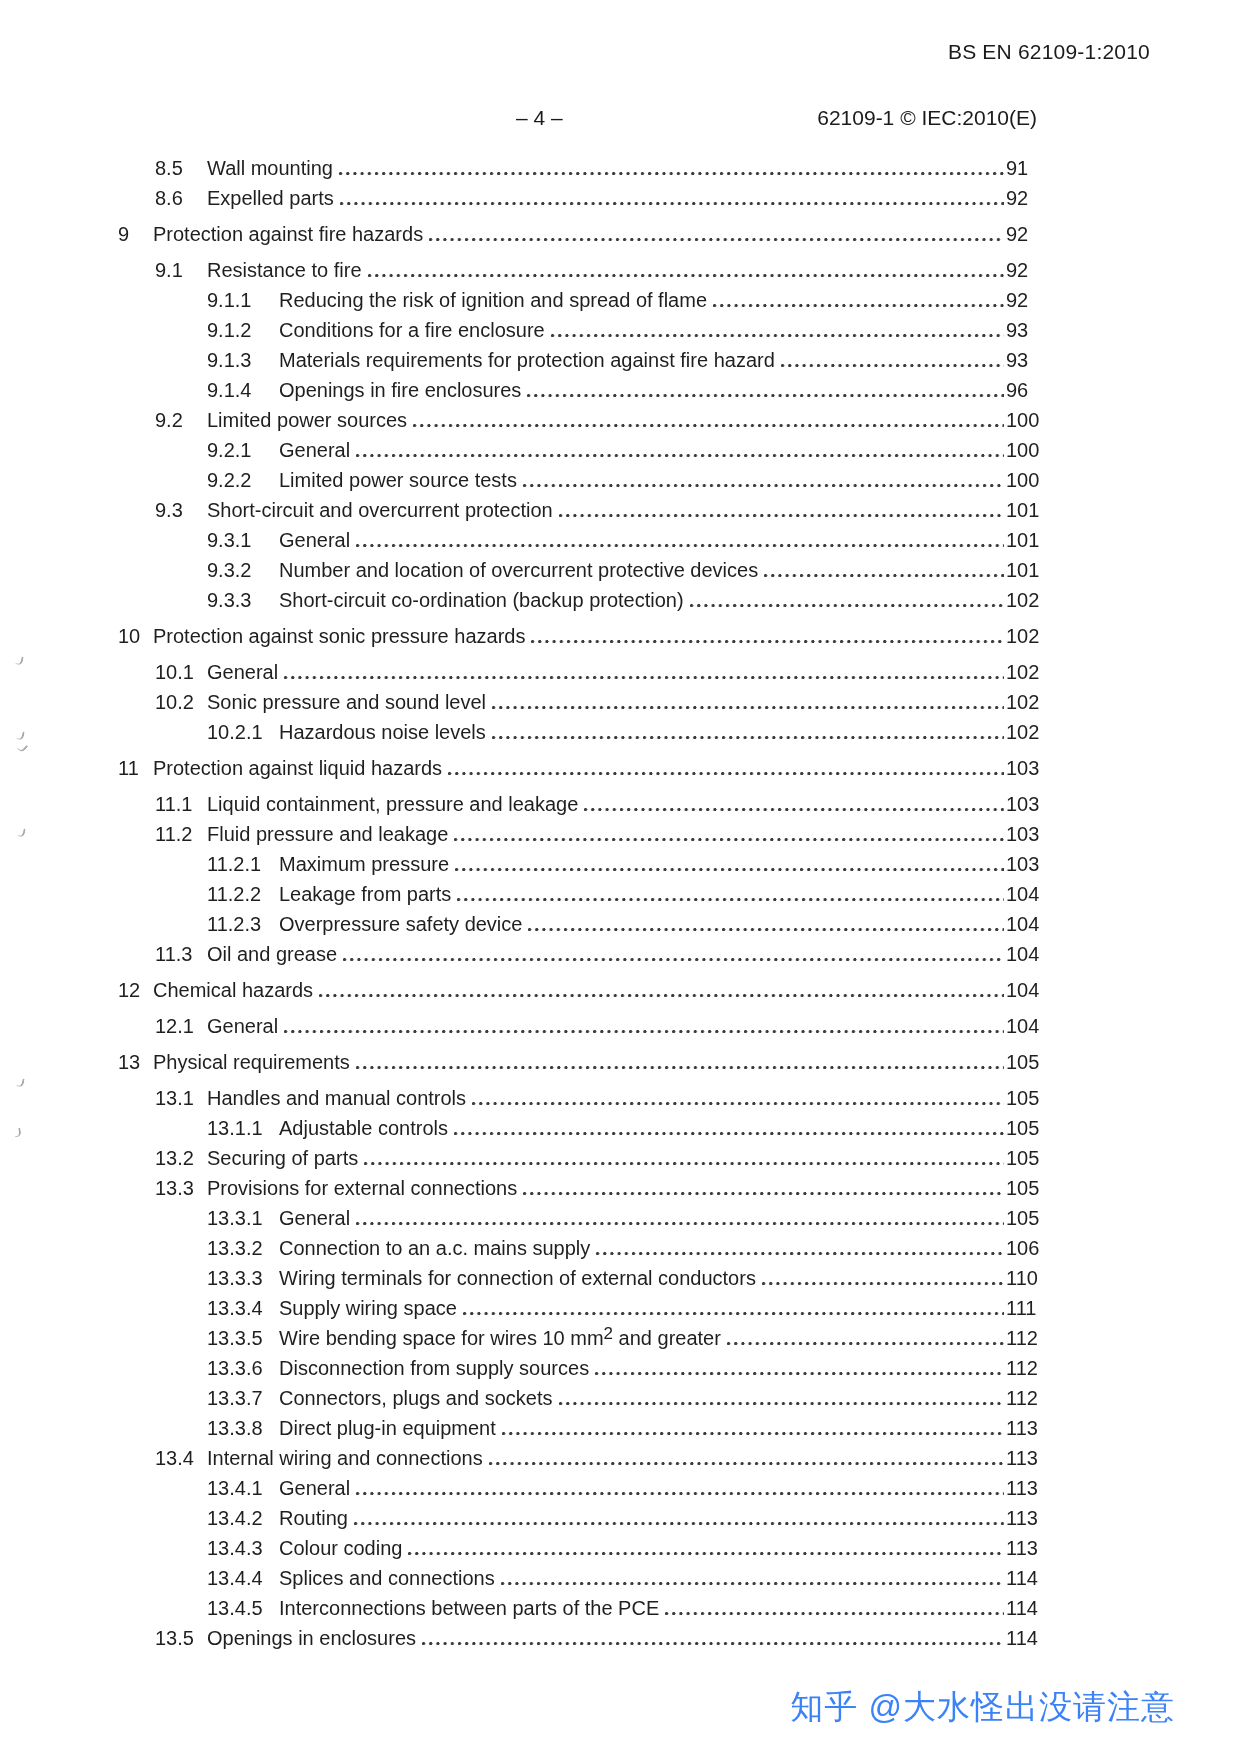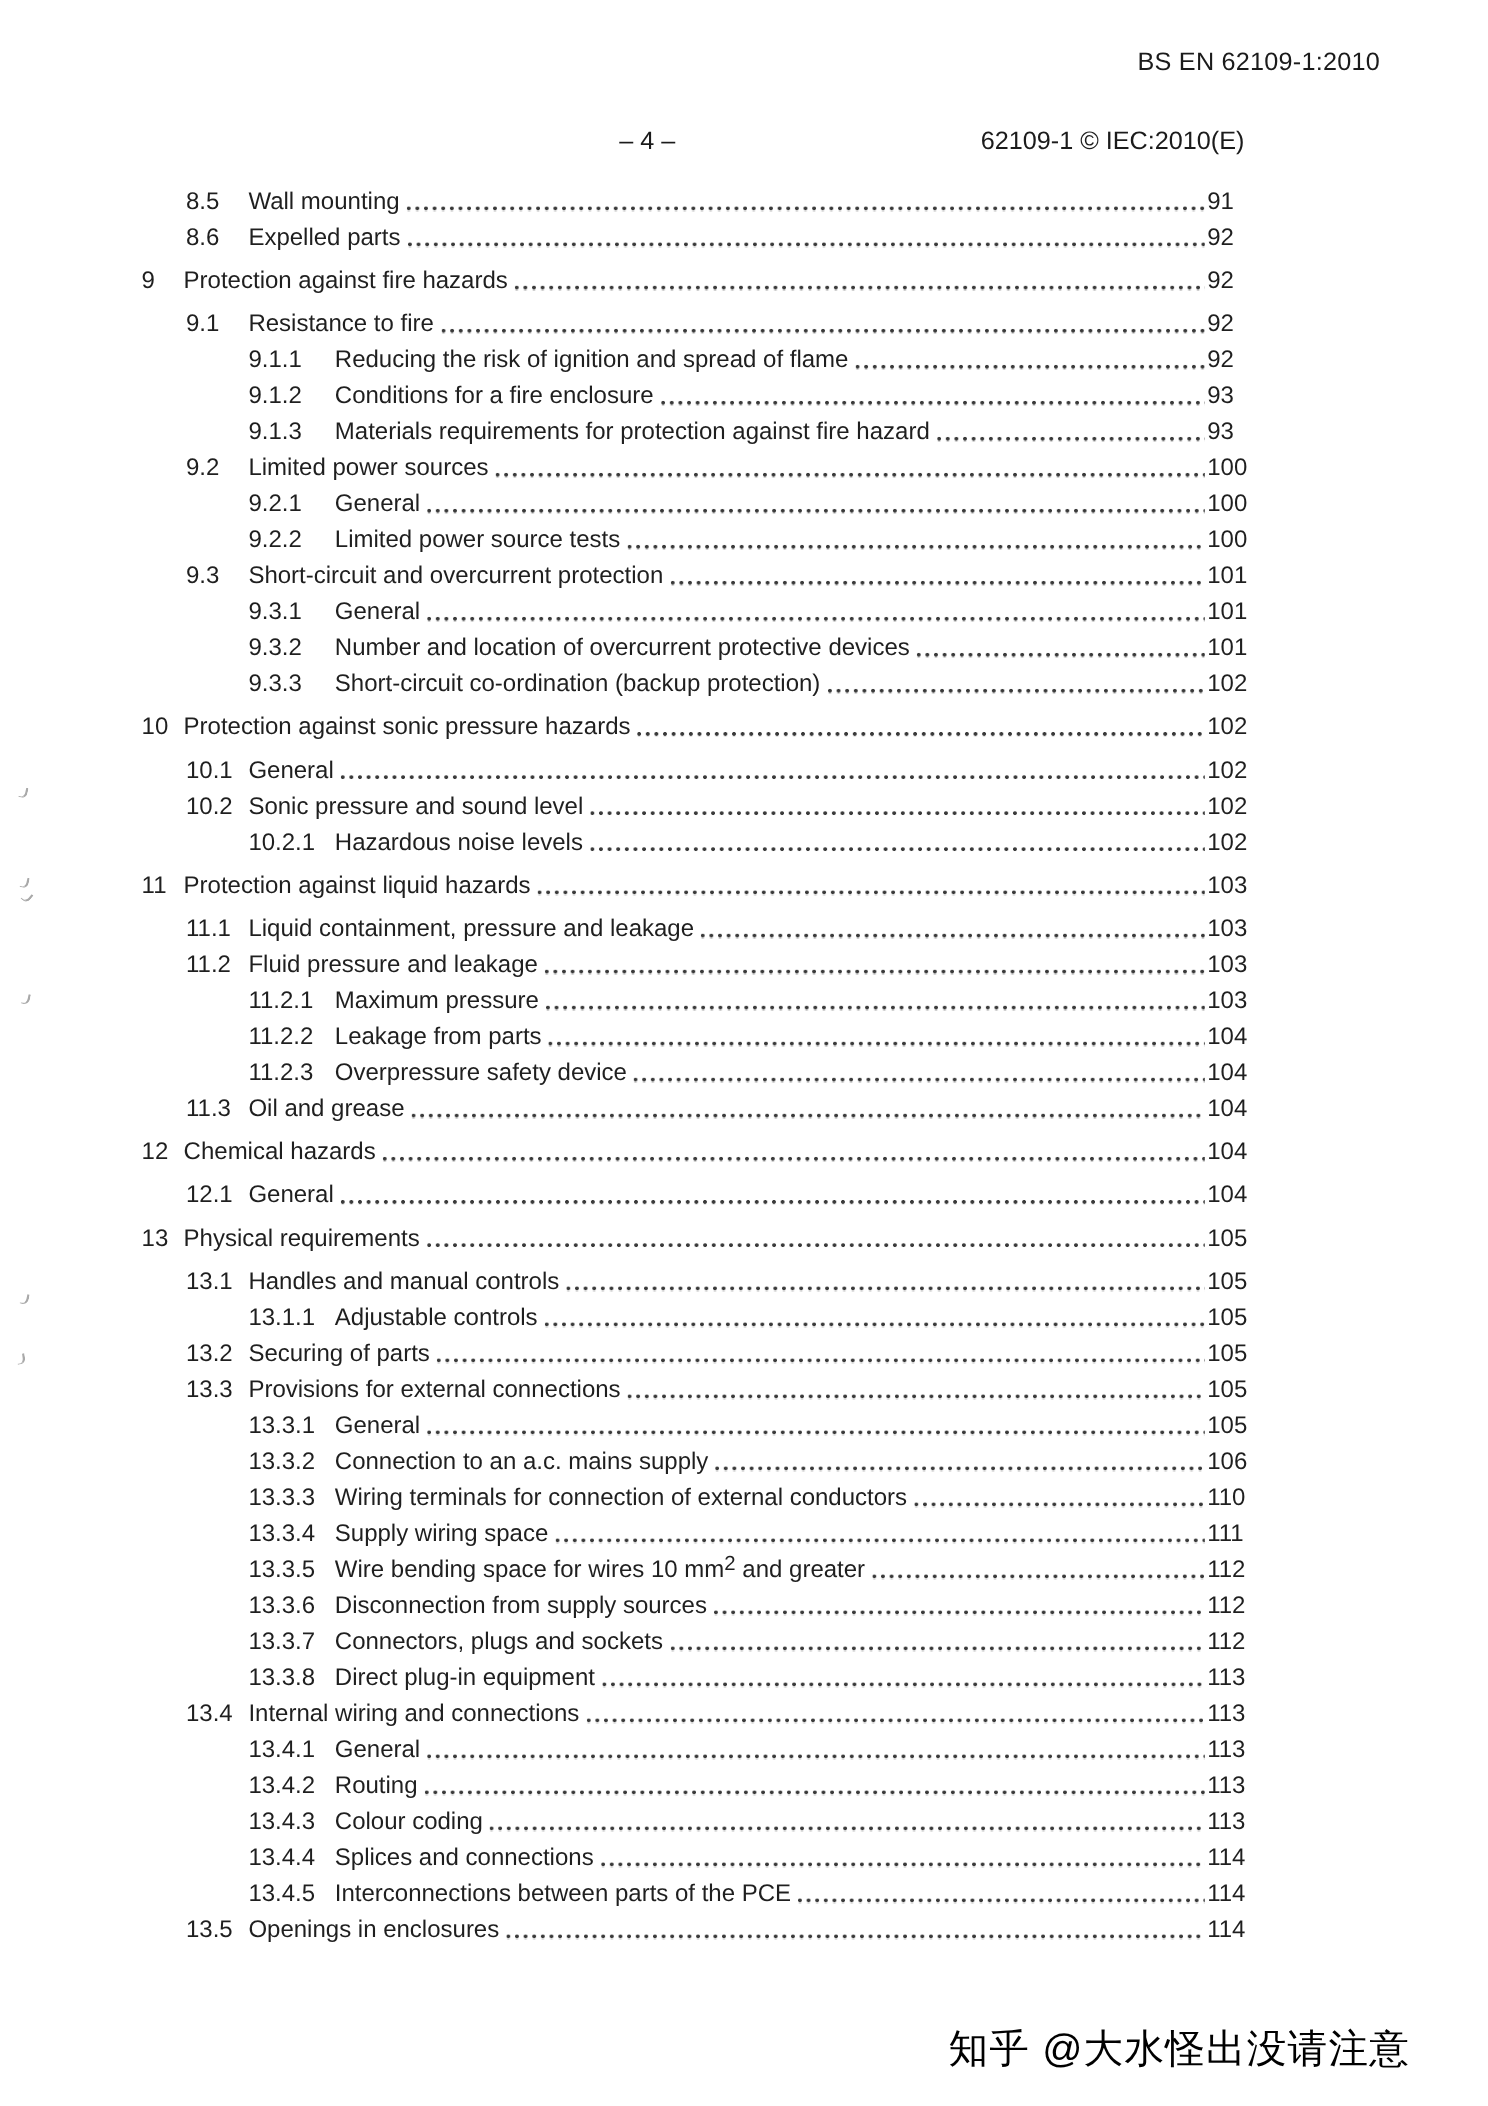--- a/index.html
+++ b/index.html
@@ -56,21 +56,21 @@
     margin: 0 2px 3px 6px;
     background-image: radial-gradient(circle at 1.6px 1.6px, #3a3a3a 1.35px, transparent 1.85px);
     background-size: 7.2px 4px;
     background-repeat: repeat-x;
   }
   .pg { flex: 0 0 auto; min-width: 34px; text-align: left; }
 
   
   .watermark {
     position: absolute; top: 1685px; right: 65px;
-    font-size: 33px; color: #000000; letter-spacing: 1px;
+    font-size: 33px; color: #3b82f6; letter-spacing: 1px;
     font-family: "Liberation Sans", "DejaVu Sans", sans-serif;
   }
 
   
   .speck {
     position: absolute;
     width: 5px; height: 8px;
     border-right: 2px solid #8d8d8d;
     border-bottom: 1px solid #9a9a9a;
     border-radius: 0 0 5px 0;
@@ -123,20 +123,26 @@
         <span class="title">Conditions for a fire enclosure</span>
         <span class="leader"></span>
         <span class="pg">93</span>
       </div>
       <div class="toc-row lvl3">
         <span class="num">9.1.3</span>
         <span class="title">Materials requirements for protection against fire hazard</span>
         <span class="leader"></span>
         <span class="pg">93</span>
       </div>
+      <div class="toc-row lvl3">
+        <span class="num">9.1.4</span>
+        <span class="title">Openings in fire enclosures</span>
+        <span class="leader"></span>
+        <span class="pg">96</span>
+      </div>
       <div class="toc-row lvl2">
         <span class="num">9.2</span>
         <span class="title">Limited power sources</span>
         <span class="leader"></span>
         <span class="pg">100</span>
       </div>
       <div class="toc-row lvl3">
         <span class="num">9.2.1</span>
         <span class="title">General</span>
         <span class="leader"></span>

